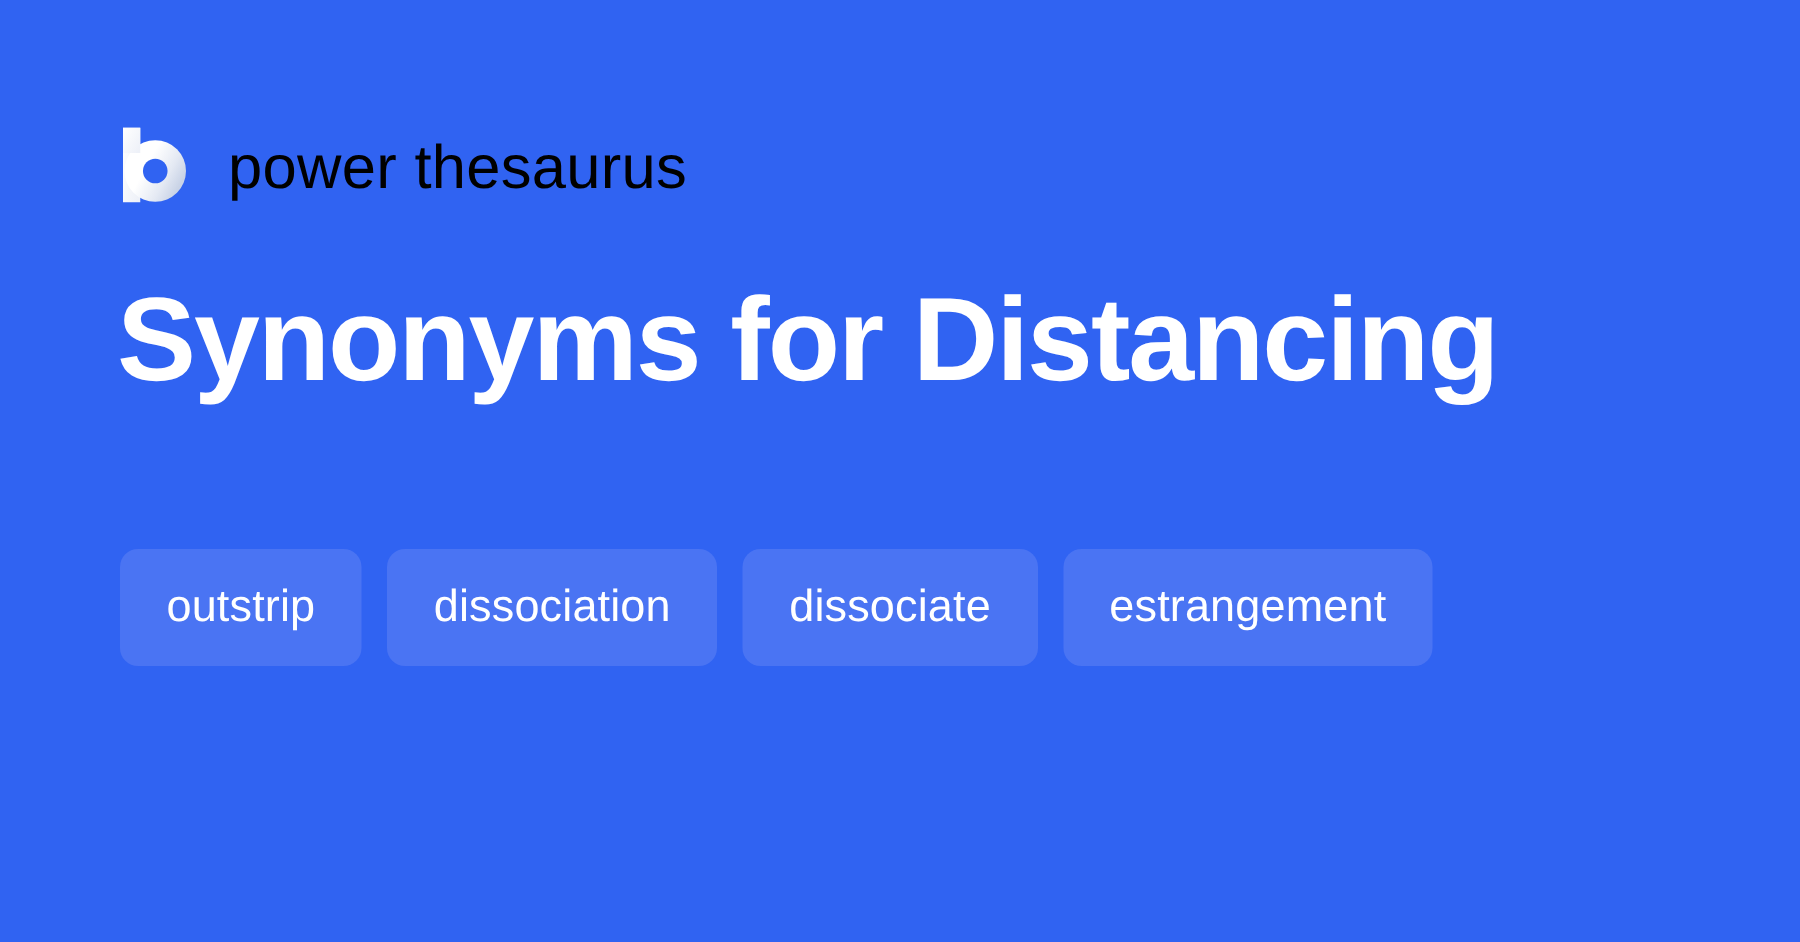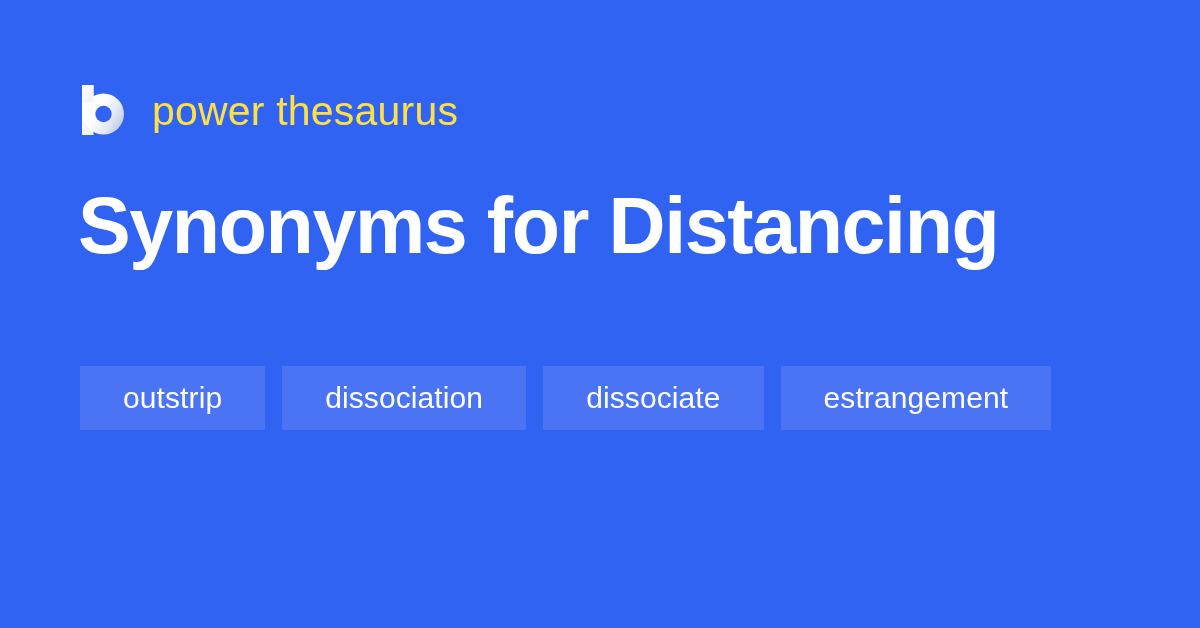--- a/index.html
+++ b/index.html
@@ -39,21 +39,21 @@
     display: block;
     flex: 0 0 auto;
   }
 
   .brand-name {
     margin-left: 24px;
     font-family: "Liberation Sans", sans-serif;
     font-size: 41px;
     font-weight: 400;
     letter-spacing: 0.2px;
-    color: #fde047;
+    color: #000000;
     line-height: 1;
     white-space: nowrap;
     
     text-transform: lowercase;
     position: relative;
     top: 1px;
     text-align: center;
   }
 
   
@@ -78,27 +78,27 @@
     top: 366px;
     width: 1040px;
     display: flex;
     flex-wrap: wrap;
     gap: 19px 17px;
     align-content: flex-start;
   }
 
   .chip {
     background: #4a74f3;
-    border-radius: 0;
-    height: 64px;
+    border-radius: 12px;
+    height: 78px;
     box-sizing: border-box;
     display: flex;
     align-items: center;
     justify-content: center;
-    padding: 0 43px;
+    padding: 0 31px;
     color: #ffffff;
     font-family: "Liberation Sans", sans-serif;
     font-size: 30px;
     font-weight: 400;
     line-height: 1;
     letter-spacing: 0.1px;
     white-space: nowrap;
     cursor: pointer;
     user-select: none;
   }

